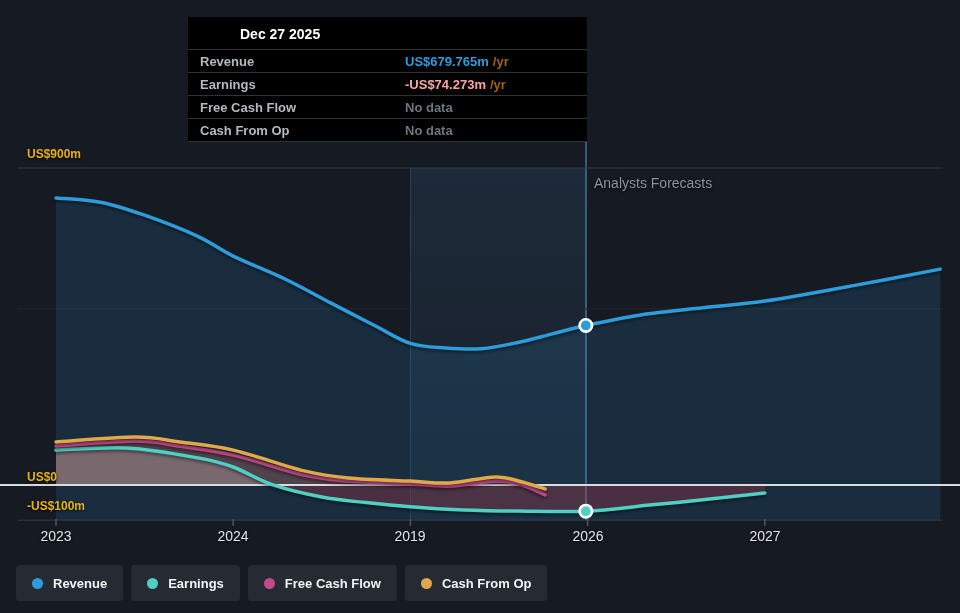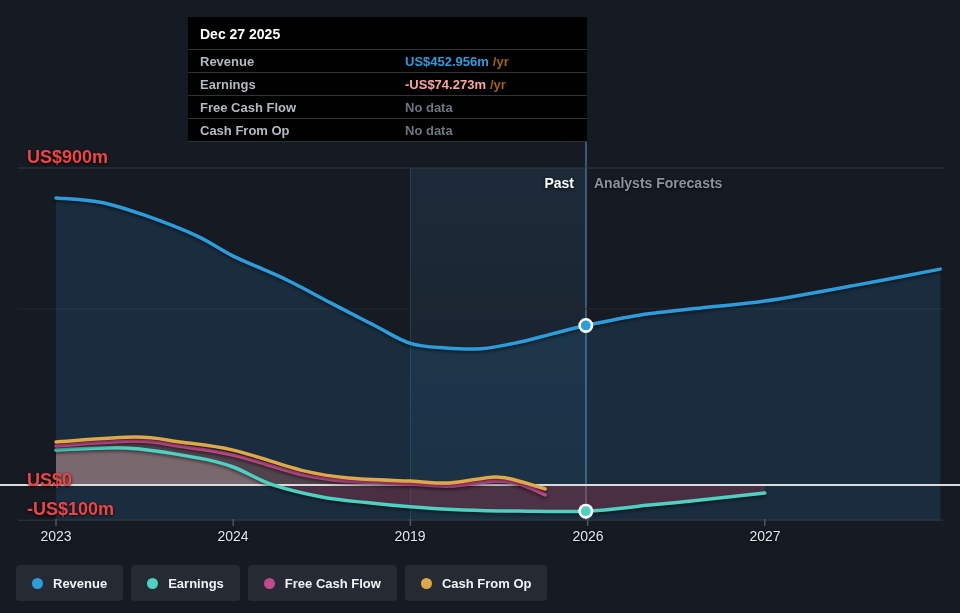--- a/index.html
+++ b/index.html
@@ -17,45 +17,46 @@
     z-index:1;
   }
   .divider{
     position:absolute;top:139px;height:381px;width:2px;
     background:rgba(100,150,200,0.50);
     z-index:2;
   }
   svg.canvas{position:absolute;left:0;top:0;z-index:3;}
   .line-path{filter:drop-shadow(0 2px 1.5px rgba(0,0,0,0.45));}
   .axis-label{
-    position:absolute;color:#ef4444;font-size:18px;font-weight:bold;
+    position:absolute;color:#eab308;font-size:12px;font-weight:bold;
     text-shadow:0 1px 3px rgba(0,0,0,0.9);z-index:4;white-space:nowrap;
   }
   .x-label{
     position:absolute;top:528px;transform:translateX(-50%);
     color:#e2e5e9;font-size:14px;font-weight:normal;
     text-shadow:0 1px 3px rgba(0,0,0,0.9);z-index:4;
   }
   .past-label{
     position:absolute;left:0;top:175px;width:574px;text-align:right;
     color:#ffffff;font-size:14px;font-weight:bold;
     text-shadow:0 1px 3px rgba(0,0,0,0.9);z-index:4;
   }
   .forecast-label{
     position:absolute;left:594px;top:175px;
-    color:#8d939b;font-size:14px;font-weight:bold;
+    color:#8d939b;font-size:14px;font-weight:normal;
     text-shadow:0 1px 3px rgba(0,0,0,0.9);z-index:4;
   }
   .tooltip{
     position:absolute;left:188px;top:17px;width:399px;
     background:#000;z-index:10;box-sizing:border-box;
   }
   .tt-title{
     color:#fff;font-size:14px;font-weight:bold;
     padding:9px 12px 7px 12px;
+    margin-left:40px;
   }
   .tt-row{
     display:flex;align-items:center;height:22px;padding:0 12px;
     border-top:1px solid #2f3338;font-size:13px;
   }
   .tt-row:last-child{border-bottom:1px solid #2f3338;}
   .tt-label{width:205px;color:#b4b9c0;font-weight:bold;}
   .tt-value{font-weight:bold;}
   .tt-suffix{color:#a16207;font-weight:bold;margin-left:4px;}
   .legend{
@@ -104,29 +105,28 @@
       <div class="axis-label" style="left: 27px; top: 499px;">-US$100m</div>
     </div>
   <div>
       <div class="x-label" style="left: 56px;">2023</div>
       <div class="x-label" style="left: 233px;">2024</div>
       <div class="x-label" style="left: 410px;">2019</div>
       <div class="x-label" style="left: 588px;">2026</div>
       <div class="x-label" style="left: 765px;">2027</div>
     </div>
 
-  <div class="past-label">Past</div>
   <div class="forecast-label">Analysts Forecasts</div>
 
   <div class="tooltip">
     <div class="tt-title">Dec 27 2025</div>
     <div>
         <div class="tt-row">
           <span class="tt-label">Revenue</span>
-          <span class="tt-value" style="color: rgb(45, 156, 219);">US$452.956m</span>
+          <span class="tt-value" style="color: rgb(45, 156, 219);">US$679.765m</span>
           <span class="tt-suffix">/yr</span>
         </div>
         <div class="tt-row">
           <span class="tt-label">Earnings</span>
           <span class="tt-value" style="color: #fca5a5;">-US$74.273m</span>
           <span class="tt-suffix">/yr</span>
         </div>
         <div class="tt-row">
           <span class="tt-label">Free Cash Flow</span>
           <span class="tt-value" style="color: rgb(109, 118, 128);">No data</span>

